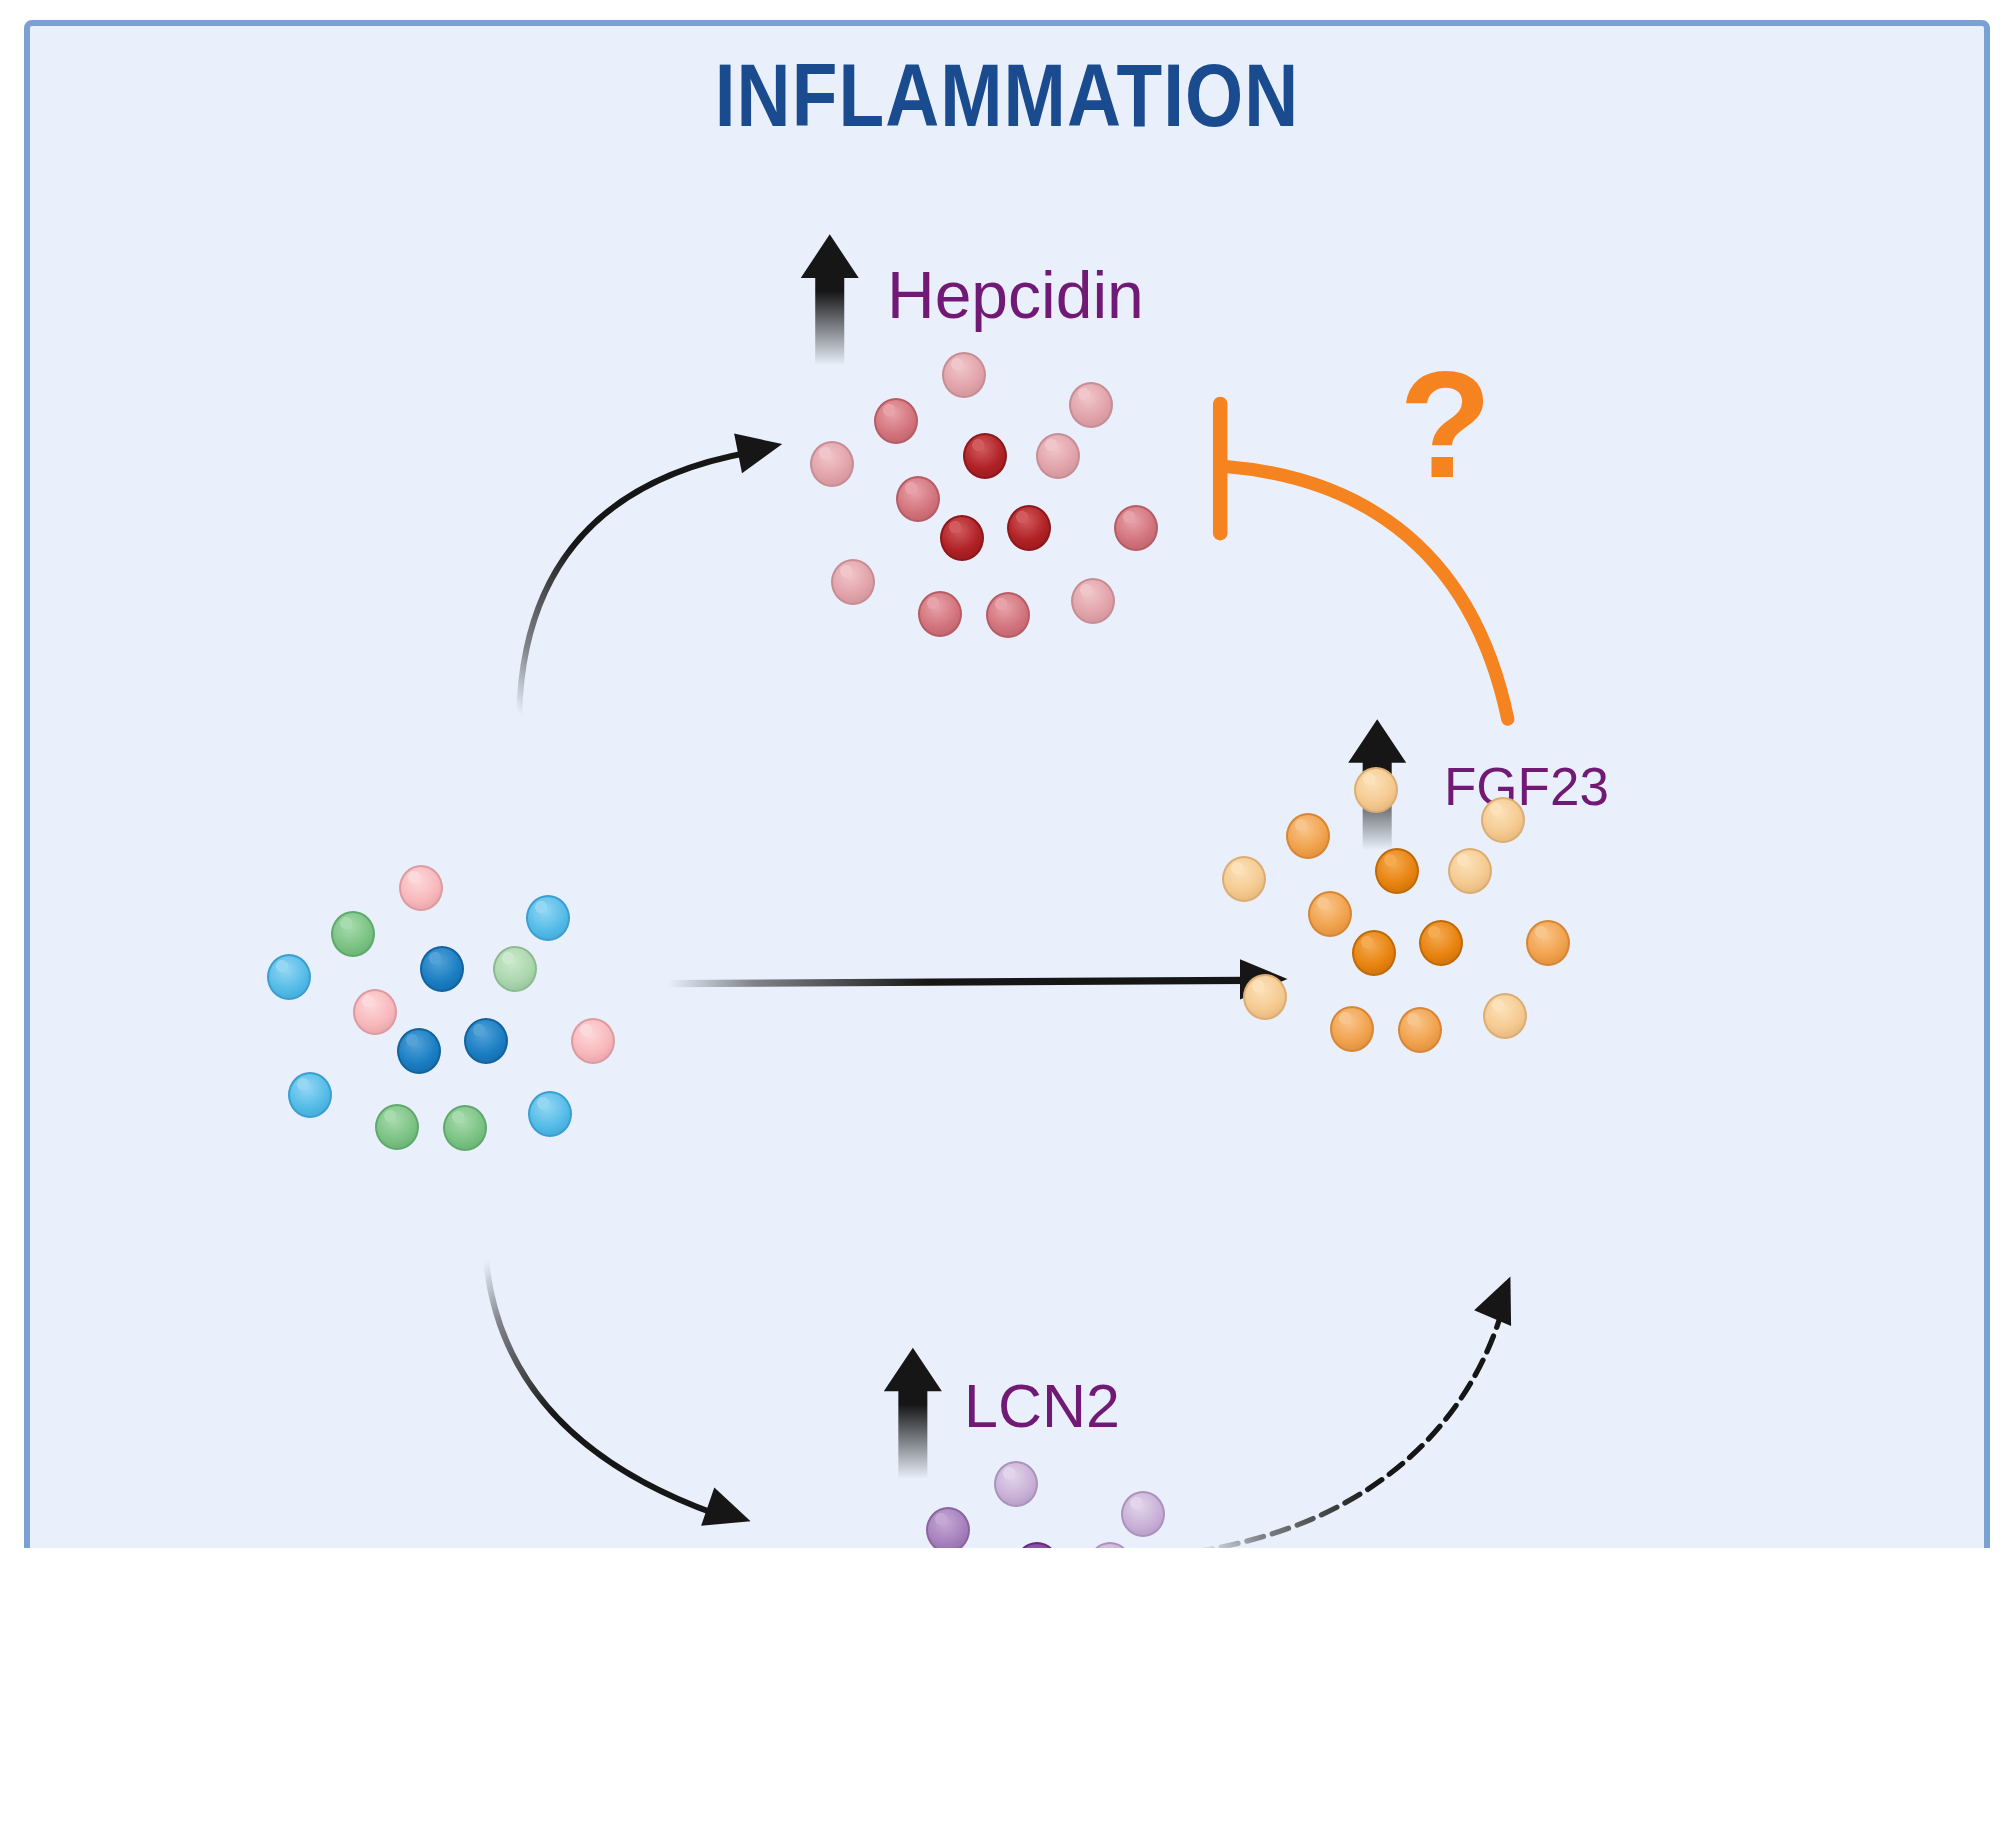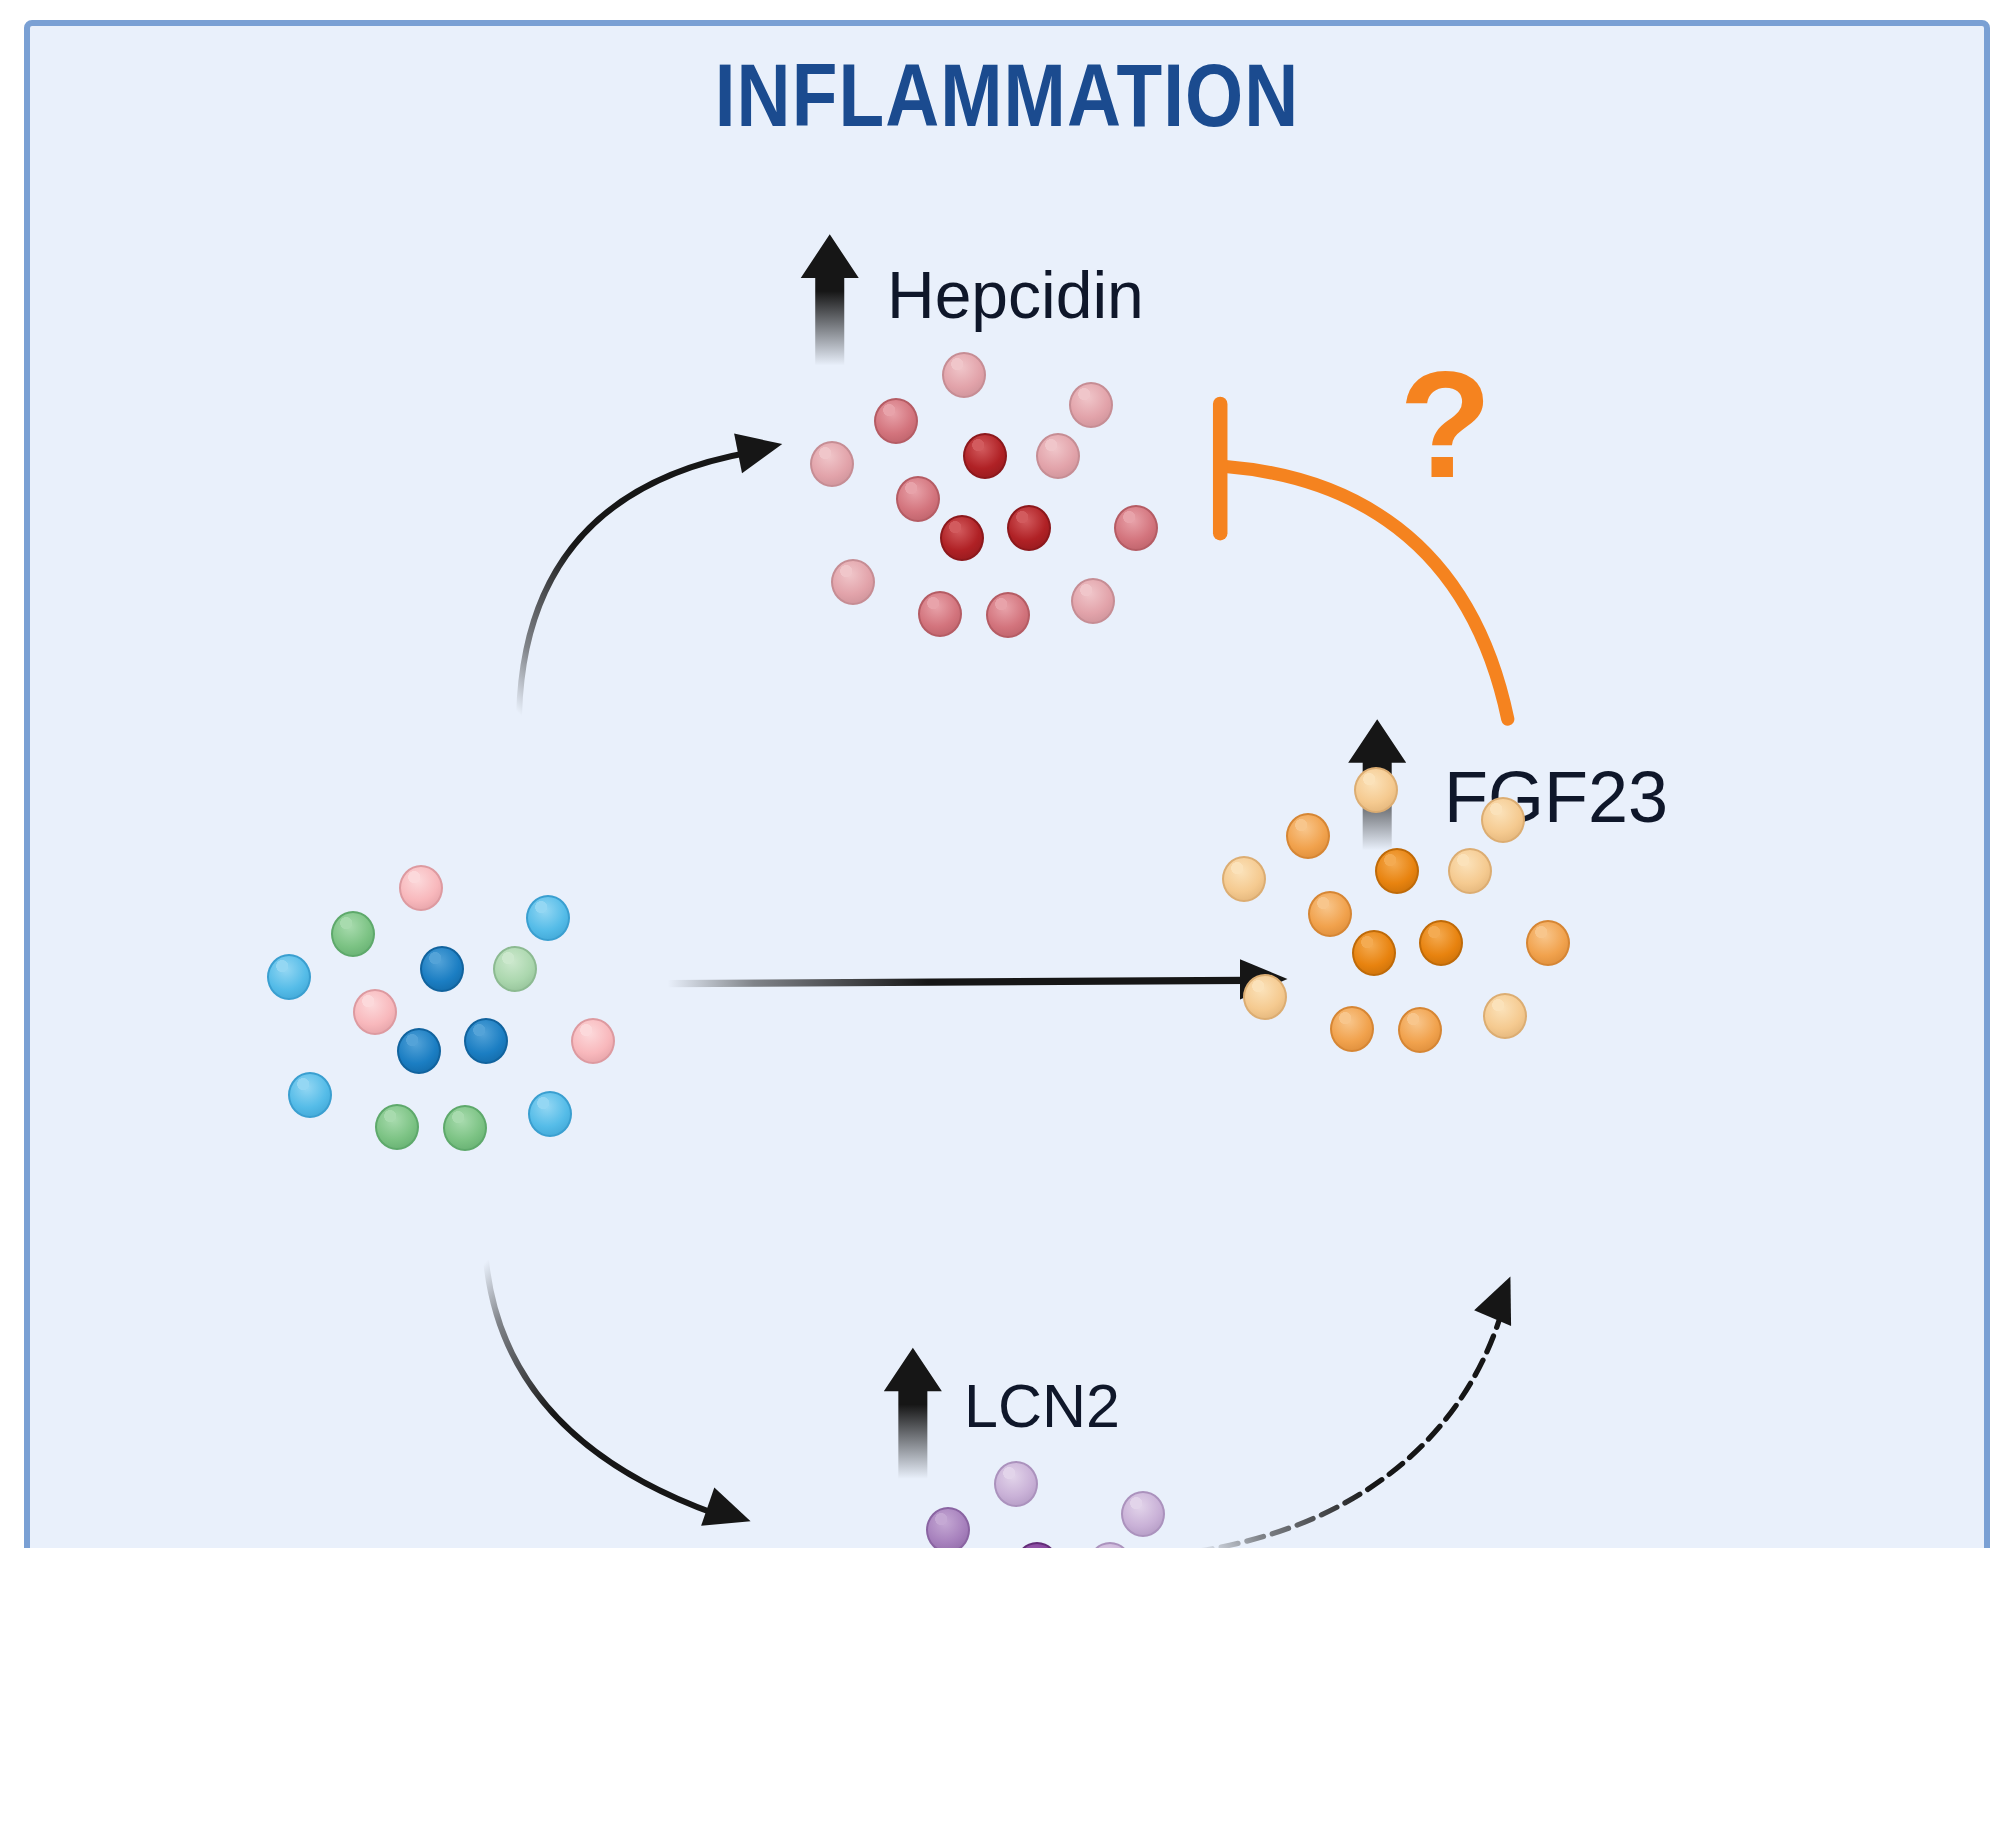--- a/index.html
+++ b/index.html
@@ -3,23 +3,23 @@
 <meta charset="utf-8">
 <style>
   html,body{margin:0;padding:0;background:#ffffff;}
   .page{position:relative;width:2015px;height:1548px;background:#ffffff;overflow:hidden;
         font-family:Liberation Sans, sans-serif;}
   .panel{position:absolute;left:24px;top:20px;width:1954px;height:1783px;
          background:#e9f0fb;border:6.6px solid #7aa0d4;border-radius:8px;}
   .title{position:absolute;left:0;top:44px;width:100%;text-align:center;}
   .title span{display:inline-block;font-size:89px;font-weight:bold;letter-spacing:1.3px;
          transform:scaleX(0.84);transform-origin:center;}
-  .label{position:absolute;color:#0f172a;font-size:63px;white-space:nowrap;}
+  .label{position:absolute;color:#701a75;font-size:63px;white-space:nowrap;}
   .label-hepcidin{left:887px;top:257px;font-size:66px;}
-  .label-fgf23{left:1444px;top:756px;font-size:72px;}
+  .label-fgf23{left:1444px;top:756px;font-size:53px;}
   .label-lcn2{left:964px;top:1371px;font-size:61px;}
   .label-cytokines{left:218px;top:731px;width:462px;text-align:center;font-size:59px;line-height:67px;white-space:normal;}
   .qmark{position:absolute;left:1399px;top:348px;font-size:152px;font-weight:bold;line-height:1;}
   .cluster{position:absolute;width:356px;height:317px;}
   .dot{position:absolute;width:40px;height:42px;border-radius:50%;}
   svg.connectors{position:absolute;left:0;top:0;width:2015px;height:1840px;}
 </style>
 </head>
 <body>
 

